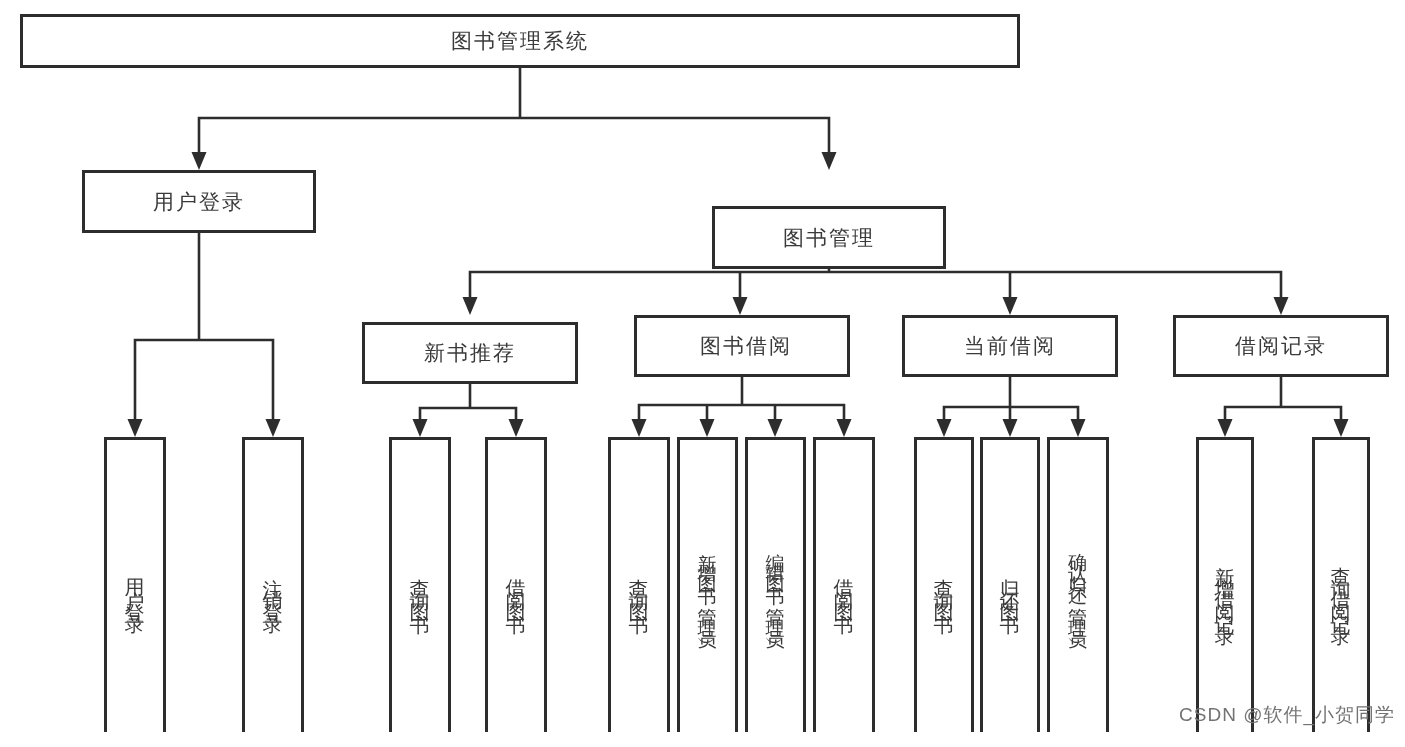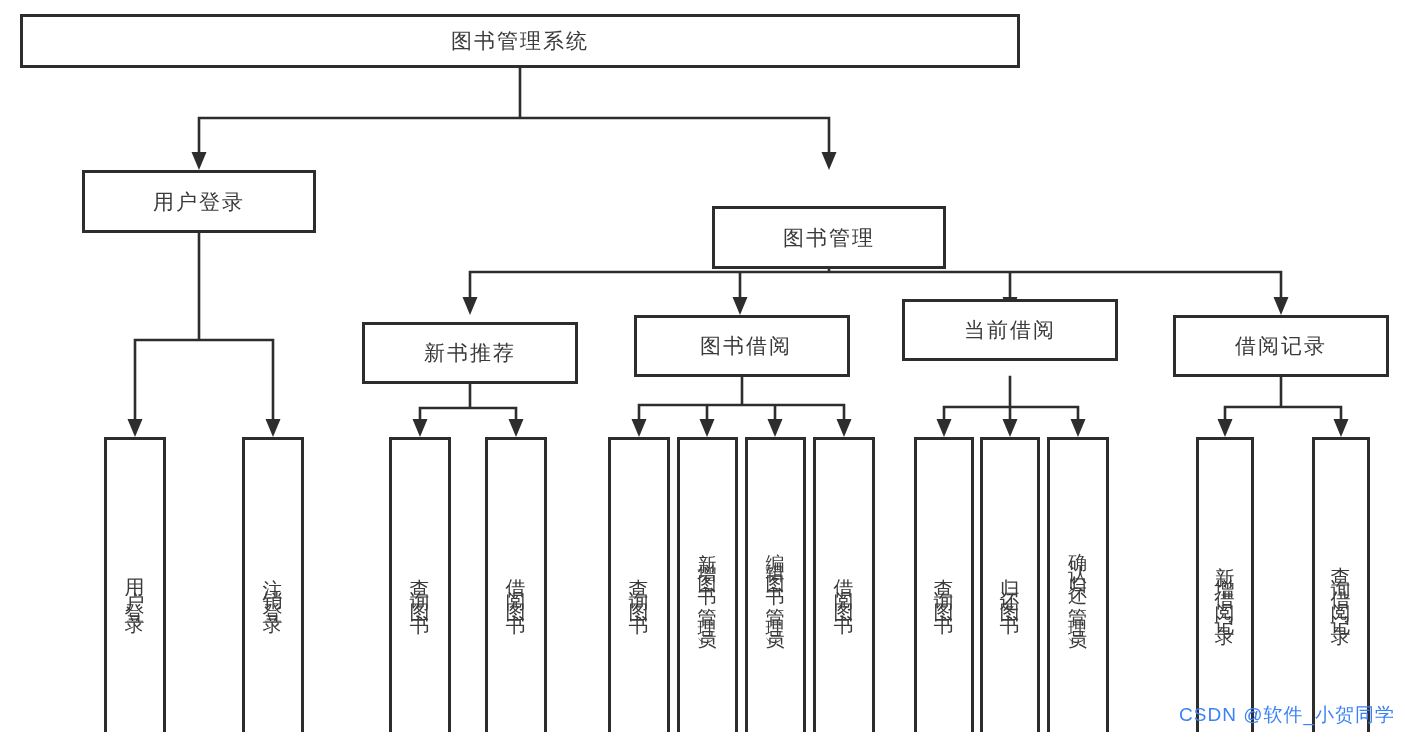--- a/index.html
+++ b/index.html
@@ -43,21 +43,21 @@
     font-size: 20px;
     letter-spacing: 12px;
     line-height: 1;
     white-space: nowrap;
   }
   .vbox.long span { letter-spacing: 11px; font-size: 19px; }
   #watermark {
     position: absolute;
     right: 10px;
     bottom: 4px;
-    color: #3b82f6;
+    color: #737373;
     font-size: 19px;
     letter-spacing: 1px;
     white-space: nowrap;
     margin-top: 24px;
   }
 </style>
 </head>
 <body>
 
 <div id="canvas">
@@ -101,21 +101,21 @@
     </g>
   </svg>
 
   <div class="hbox" style="left:20px; top:14px; width:1000px; height:54px;">图书管理系统</div>
 
   <div class="hbox" style="left:82px; top:170px; width:234px; height:63px;">用户登录</div>
   <div class="hbox" style="left:712px; top:170px; width:234px; height:63px;margin-top:36px;">图书管理</div>
 
   <div class="hbox" style="left:362px; top:322px; width:216px; height:62px;">新书推荐</div>
   <div class="hbox" style="left:634px; top:315px; width:216px; height:62px;padding-left:8px;">图书借阅</div>
-  <div class="hbox" style="left:902px; top:299px; width:216px; height:62px;">当前借阅</div>
+  <div class="hbox" style="left:902px; top:315px; width:216px; height:62px;">当前借阅</div>
   <div class="hbox" style="left:1173px; top:315px; width:216px; height:62px;font-family:Liberation Serif, serif;">借阅记录</div>
 
   <div class="vbox" style="left:104px; width:62px;">
     <span>用户登录</span>
   </div>
   <div class="vbox" style="left:242px; width:62px;">
     <span>注销登录</span>
   </div>
 
   <div class="vbox" style="left:389px; width:62px;">

